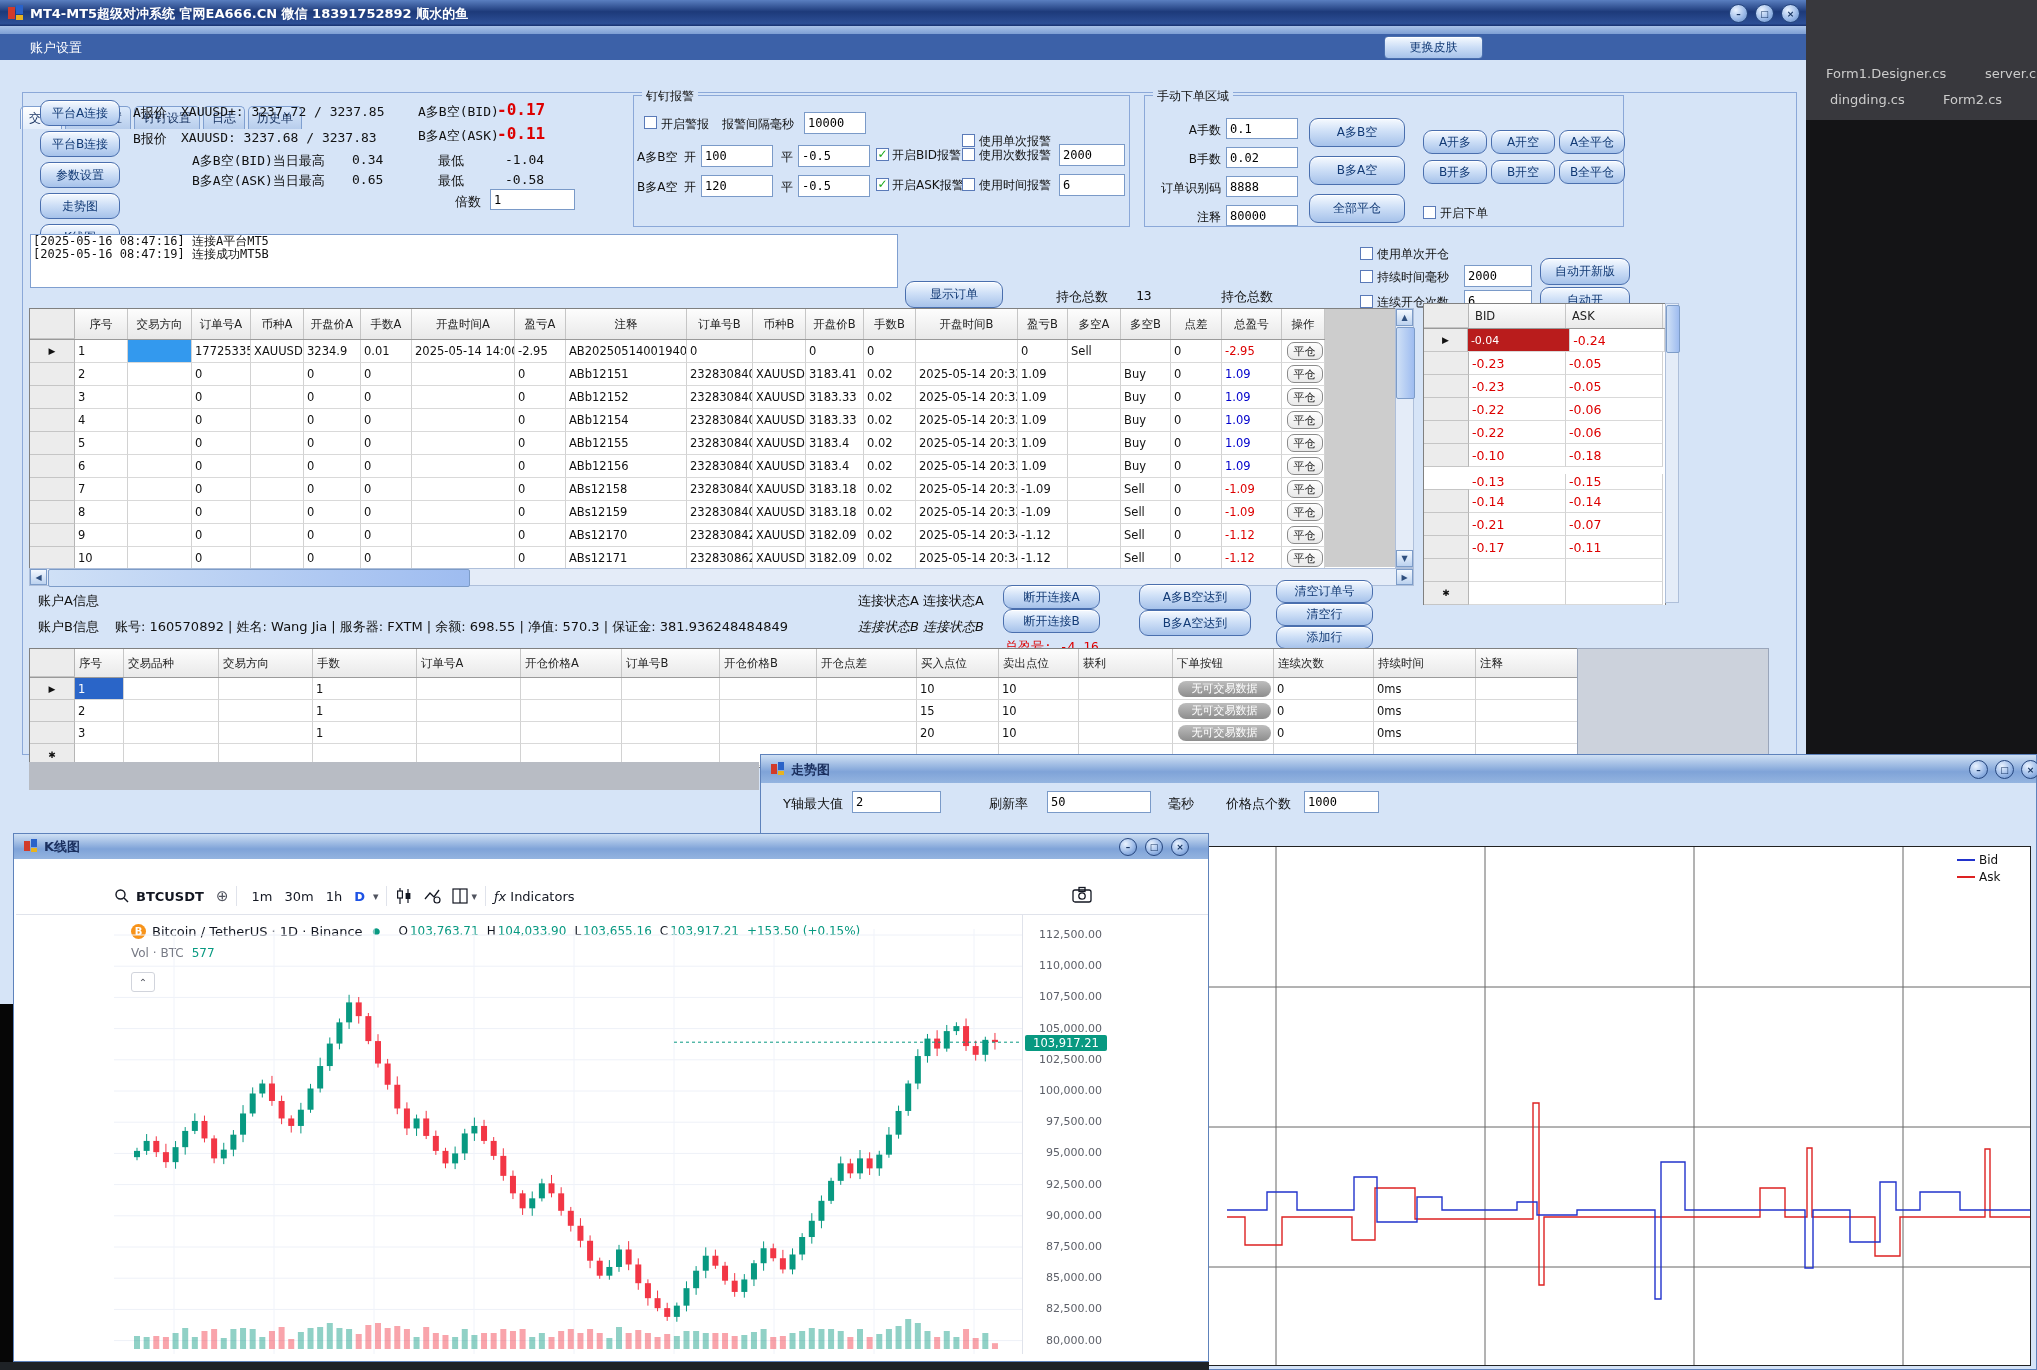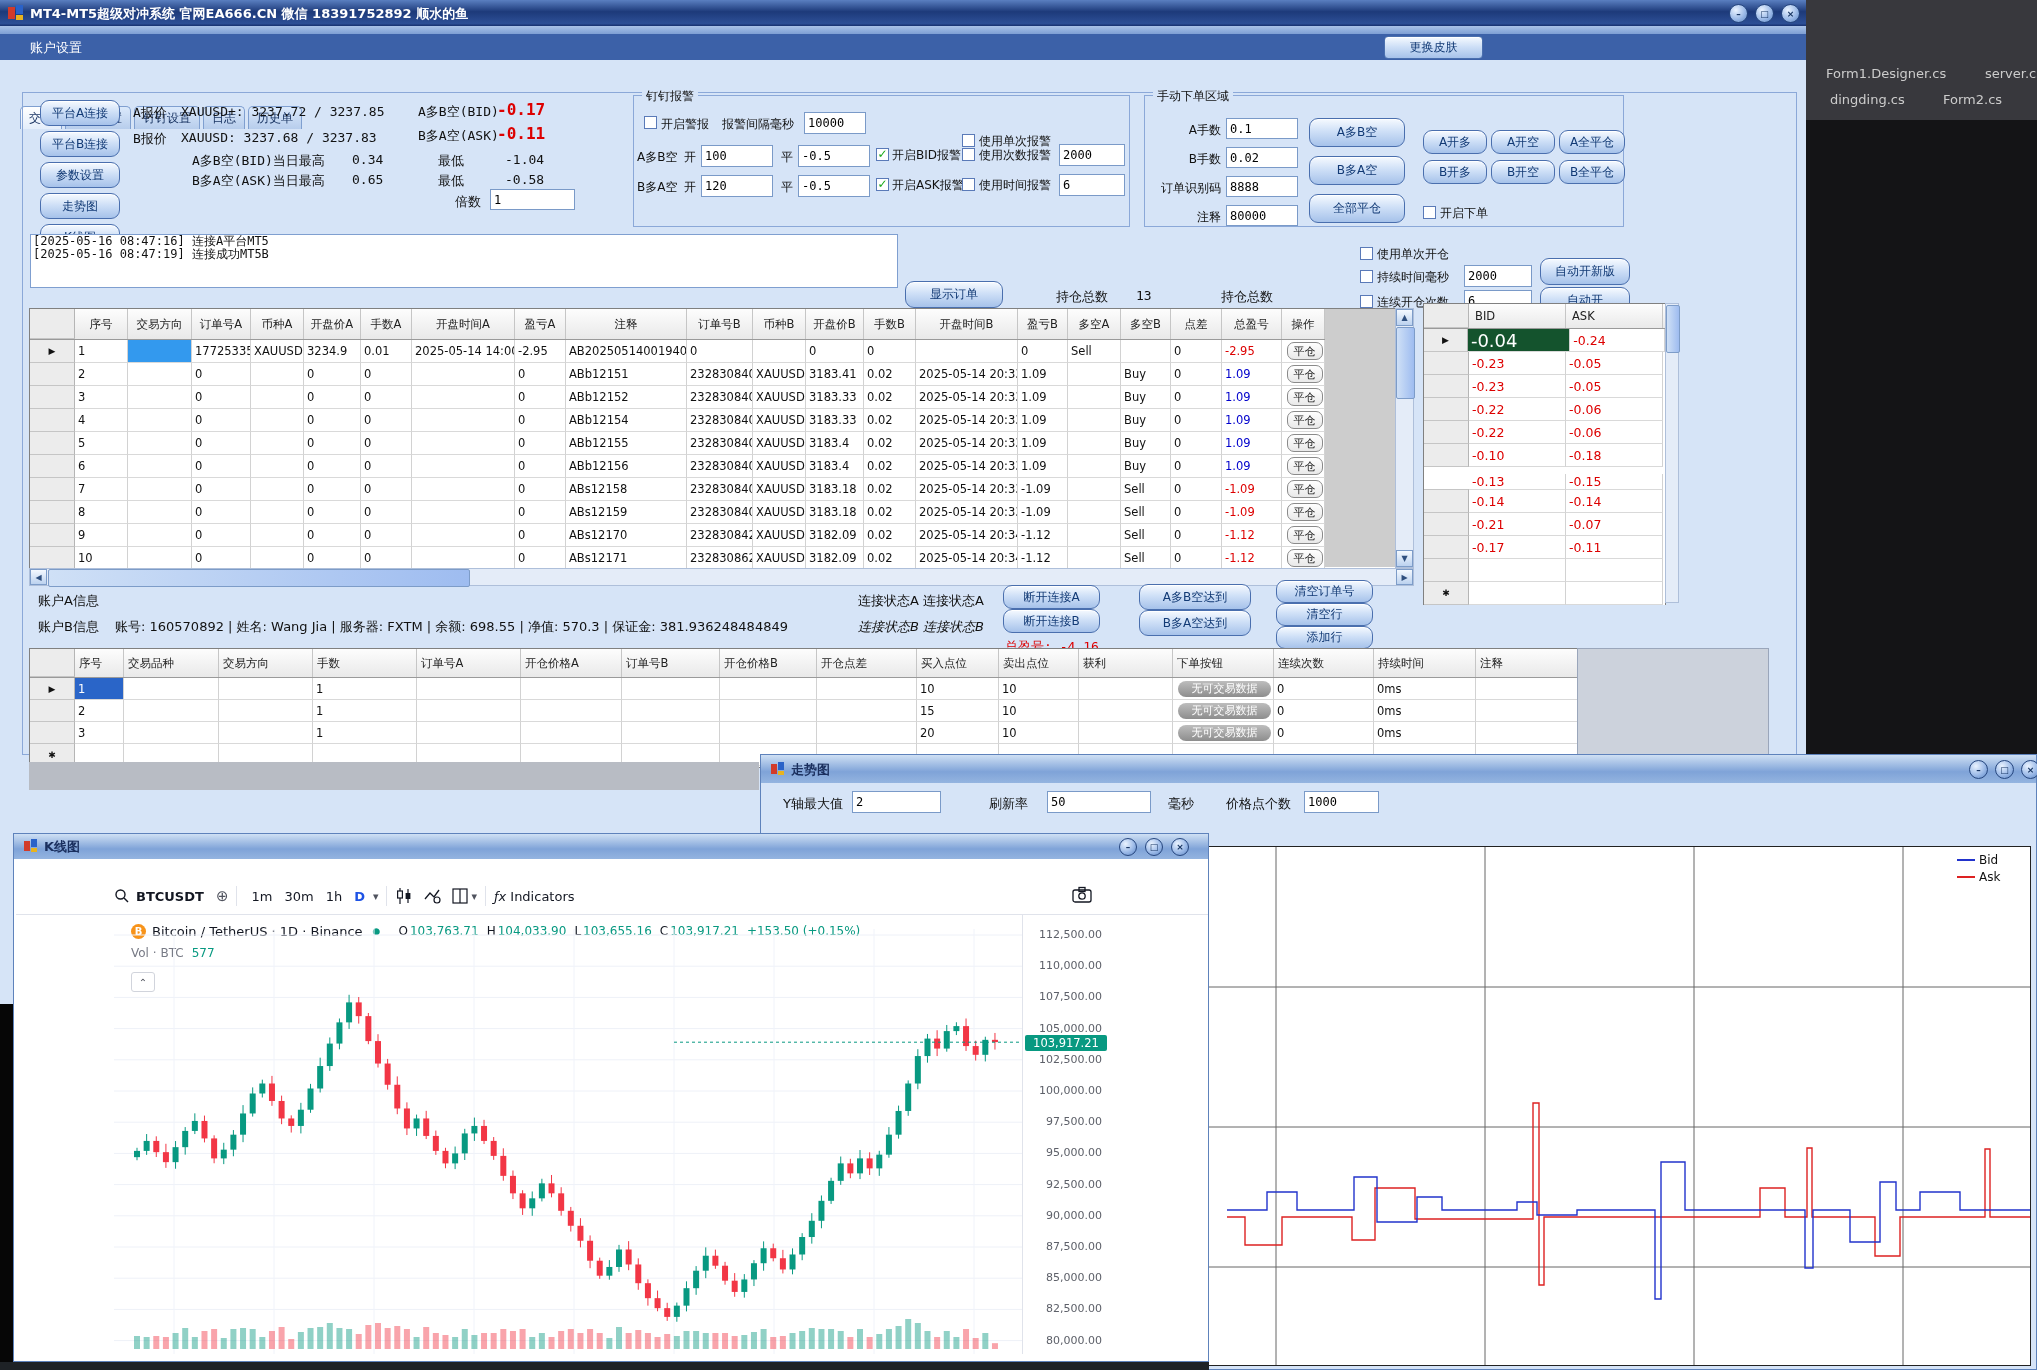--- a/index.html
+++ b/index.html
@@ -471,21 +471,21 @@
     </div>
 
     <div class="abs" id="bidask-table" style="left:1423px;top:303px;width:241px;height:300px;background:#fff;border:1px solid #808080;">
         <div class="tblhead" style="height: 24px;">
           <div class="hcell markcell" style="width: 45px; height: 24px;"></div>
           <div class="hcell" style="width: 97px; height: 24px; justify-content: flex-start; padding-left: 6px;">BID</div>
           <div class="hcell" style="width: 97px; height: 24px; justify-content: flex-start; padding-left: 6px;">ASK</div>
         </div>
         <div class="trow" style="height: 23px;">
           <div class="tcell markcell" style="width: 45px; justify-content: center; padding-left: 0px; font-size: 9px;">▶</div>
-          <div class="tcell" style="width: 105px; font-size: 18px; color: rgb(255, 255, 255); background: #14532d;">-0.04</div>
+          <div class="tcell" style="width: 105px; font-size: 11px; color: rgb(255, 255, 255); background: #b91c1c;">-0.04</div>
           <div class="tcell" style="width: 97px; font-size: 12.5px; color: rgb(221, 0, 0);">-0.24</div>
         </div>
         <div class="trow" style="height: 23px;">
           <div class="tcell markcell" style="width: 45px; justify-content: center; padding-left: 0px; font-size: 9px;"></div>
           <div class="tcell" style="width: 97px; font-size: 12.5px; color: rgb(221, 0, 0);">-0.23</div>
           <div class="tcell" style="width: 97px; font-size: 12.5px; color: rgb(221, 0, 0);">-0.05</div>
         </div>
         <div class="trow" style="height: 23px;">
           <div class="tcell markcell" style="width: 45px; justify-content: center; padding-left: 0px; font-size: 9px;"></div>
           <div class="tcell" style="width: 97px; font-size: 12.5px; color: rgb(221, 0, 0);">-0.23</div>

